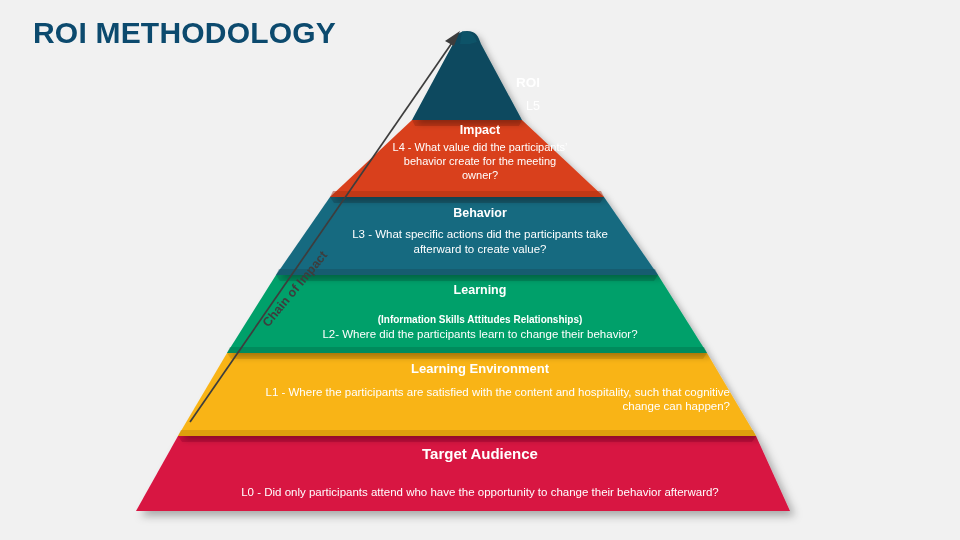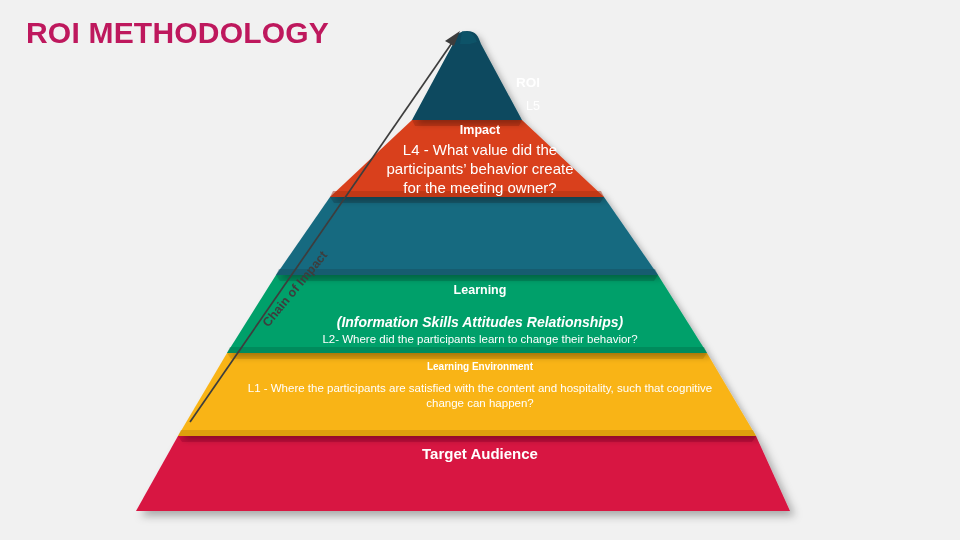--- a/index.html
+++ b/index.html
@@ -14,25 +14,25 @@
     overflow: hidden;
     position: relative;
   }
   #stage {
     position: relative;
     width: 960px;
     height: 540px;
   }
   #page-title {
     position: absolute;
-    left: 26px;
+    left: 33px;
     top: 16px;
     font-size: 30px;
     font-weight: bold;
-    color: #be185d;
+    color: #0c4a6e;
     letter-spacing: 0.2px;
     white-space: nowrap;
   }
   #pyramid-svg {
     position: absolute;
     left: 0;
     top: 0;
     width: 960px;
     height: 540px;
   }
@@ -61,43 +61,43 @@
     text-align: right;
   }
   #txt-roi .band-title { font-size: 13.5px; }
   #txt-roi .band-sub { font-size: 12.5px; margin-top: 7px; }
 
   #txt-impact {
     left: 386px; top: 122px; width: 188px;
     font-size: 11.5px;
   }
   #txt-impact .band-title { font-size: 12.5px; margin-bottom: 2px; }
-  #txt-impact .band-sub { font-size: 15px; }
+  #txt-impact .band-sub { font-size: 11px; }
 
   #txt-behavior {
     left: 330px; top: 205px; width: 300px;
     font-size: 11.5px;
   }
   #txt-behavior .band-title { font-size: 12.5px; margin-bottom: 6px; }
   #txt-behavior .band-sub { font-size: 11.5px; }
 
   #txt-learning {
     left: 280px; top: 282px; width: 400px;
     font-size: 11.5px;
   }
   #txt-learning .band-title { font-size: 12.5px; margin-bottom: 16px; }
-  #txt-learning .band-paren { font-size: 14px; font-style: italic; }
+  #txt-learning .band-paren { font-size: 10px; }
   #txt-learning .band-sub { font-size: 11.5px; }
 
   #txt-lenv {
     left: 230px; top: 361px; width: 500px;
     font-size: 11.5px;
   }
-  #txt-lenv .band-title { font-size: 10px; margin-bottom: 7px; }
-  #txt-lenv .band-sub { font-size: 11.5px; }
+  #txt-lenv .band-title { font-size: 13px; margin-bottom: 7px; }
+  #txt-lenv .band-sub { font-size: 11.5px; text-align: right; }
 
   #txt-target {
     left: 160px; top: 444px; width: 640px;
     font-size: 11.5px;
   }
   #txt-target .band-title { font-size: 15px; margin-bottom: 22px; }
   #txt-target .band-sub { font-size: 11.5px; }
 
   #chain-label {
     position: absolute;
@@ -175,31 +175,36 @@
   <div class="band-text" id="txt-roi">
     <span class="band-title">ROI</span>
     <span class="band-sub">L5</span>
   </div>
 
   <div class="band-text" id="txt-impact">
     <span class="band-title">Impact</span>
     <span class="band-sub">L4 - What value did the participants’ behavior create for the meeting owner?</span>
   </div>
 
+  <div class="band-text" id="txt-behavior">
+    <span class="band-title">Behavior</span>
+    <span class="band-sub">L3 - What specific actions did the participants take afterward to create value?</span>
+  </div>
 
   <div class="band-text" id="txt-learning">
     <span class="band-title">Learning</span>
     <span class="band-paren">(Information Skills Attitudes Relationships)</span>
     <span class="band-sub">L2- Where did the participants learn to change their behavior?</span>
   </div>
 
   <div class="band-text" id="txt-lenv">
     <span class="band-title">Learning Environment</span>
     <span class="band-sub">L1 - Where the participants are satisfied with the content and hospitality, such that cognitive change can happen?</span>
   </div>
 
   <div class="band-text" id="txt-target">
     <span class="band-title">Target Audience</span>
+    <span class="band-sub">L0 - Did only participants attend who have the opportunity to change their behavior afterward?</span>
   </div>
 
   <div id="chain-label">Chain of Impact</div>
 
 </div>
 
 </body></html>

